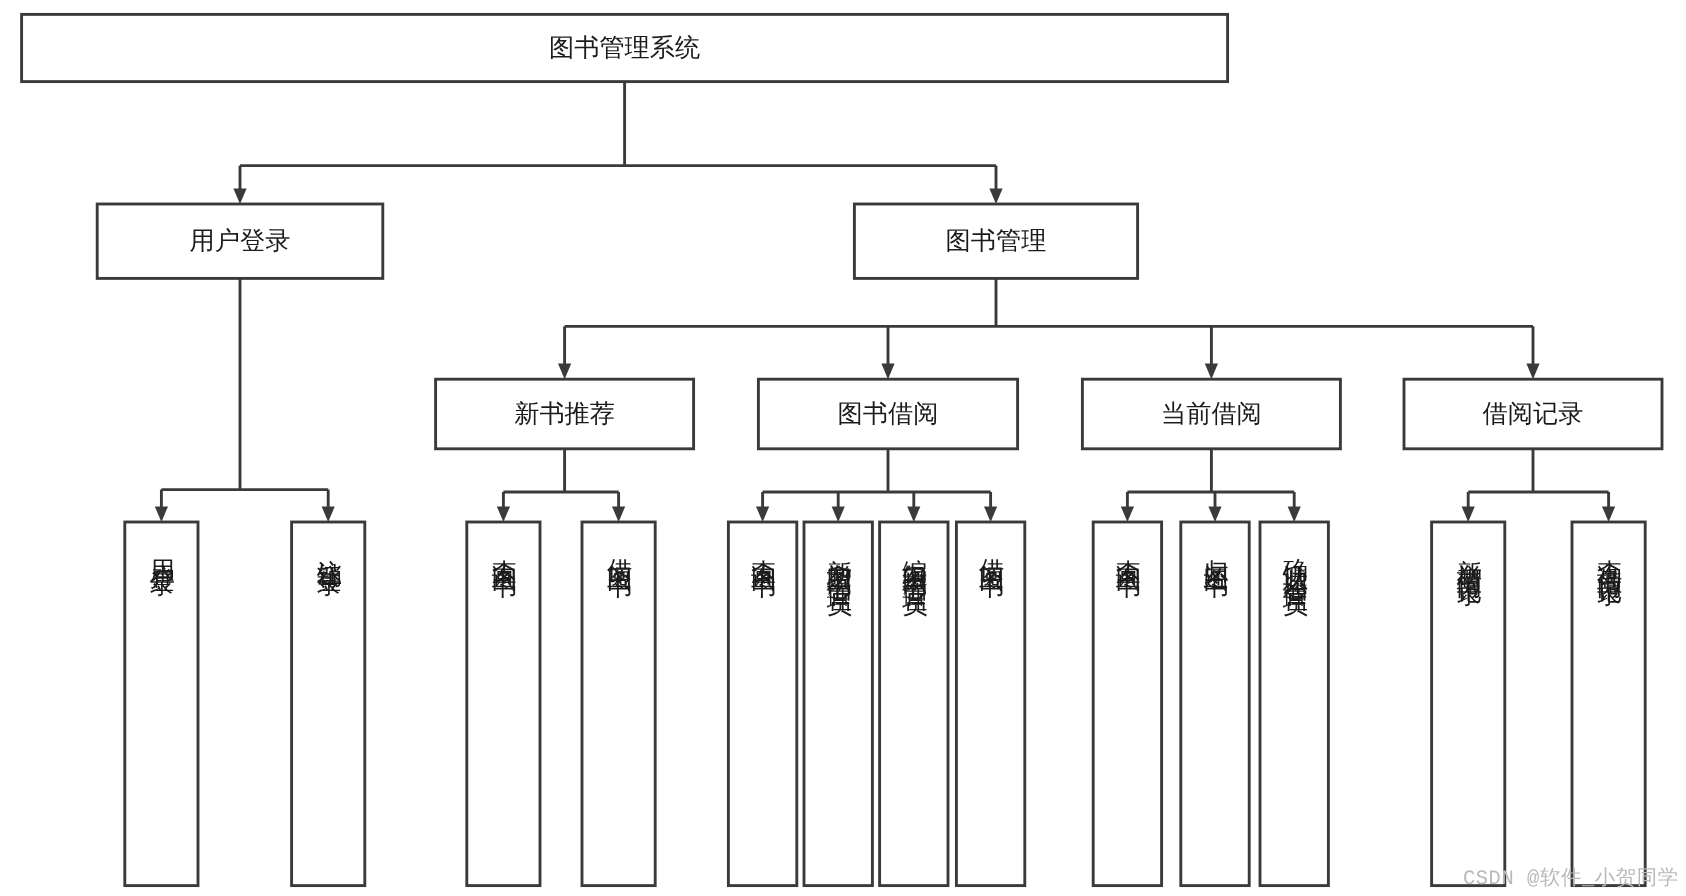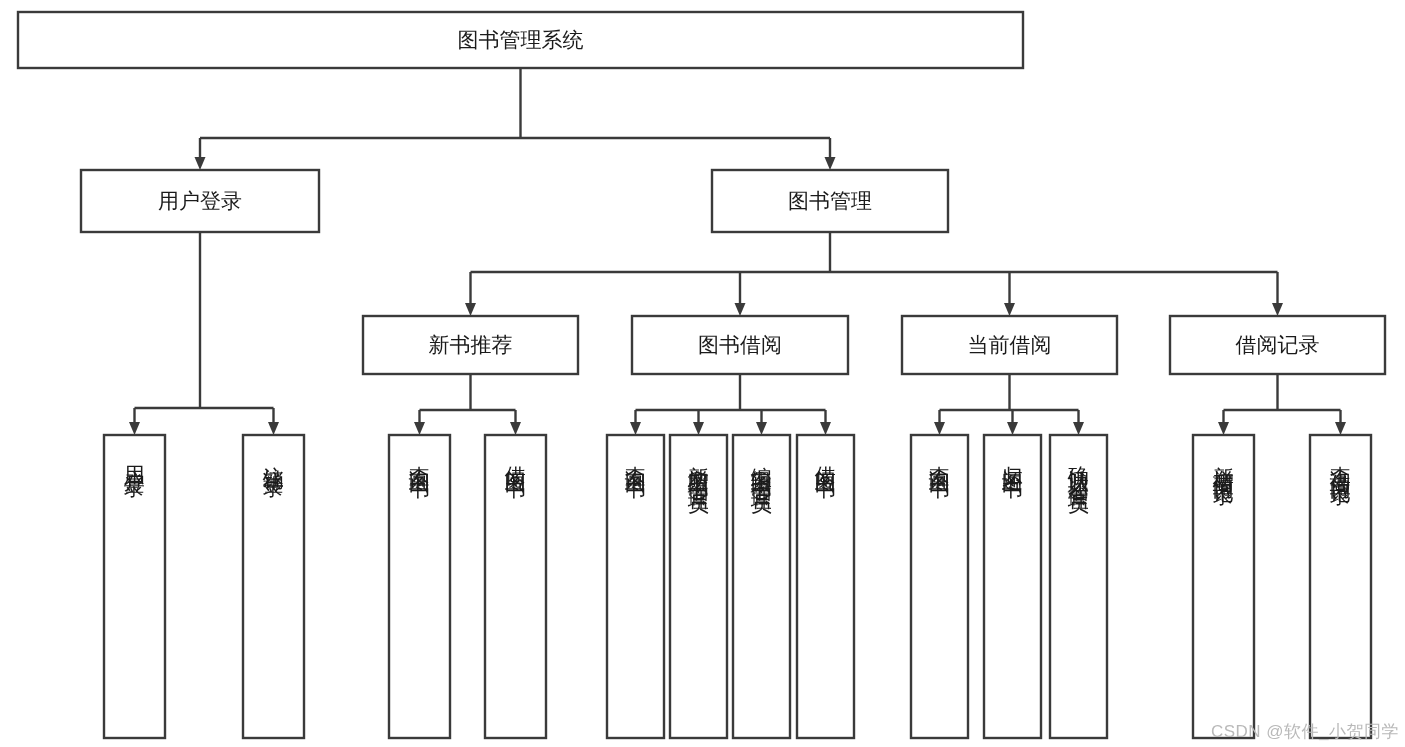--- a/index.html
+++ b/index.html
@@ -62,21 +62,21 @@
     font-size: 21px;
     line-height: 1.32;
     letter-spacing: 4px;
     color: #1b1b1b;
     white-space: nowrap;
   }
   .watermark {
     position: absolute;
     right: 6px;
     bottom: 4px;
-    font-family: Liberation Sans, sans-serif;
+    font-family: Liberation Mono, monospace;
     font-size: 17px;
     color: #b9b9b9;
     letter-spacing: 0.5px;
     white-space: nowrap;
   }
 </style>
 </head>
 <body>
 
 <div id="diagram-root">

